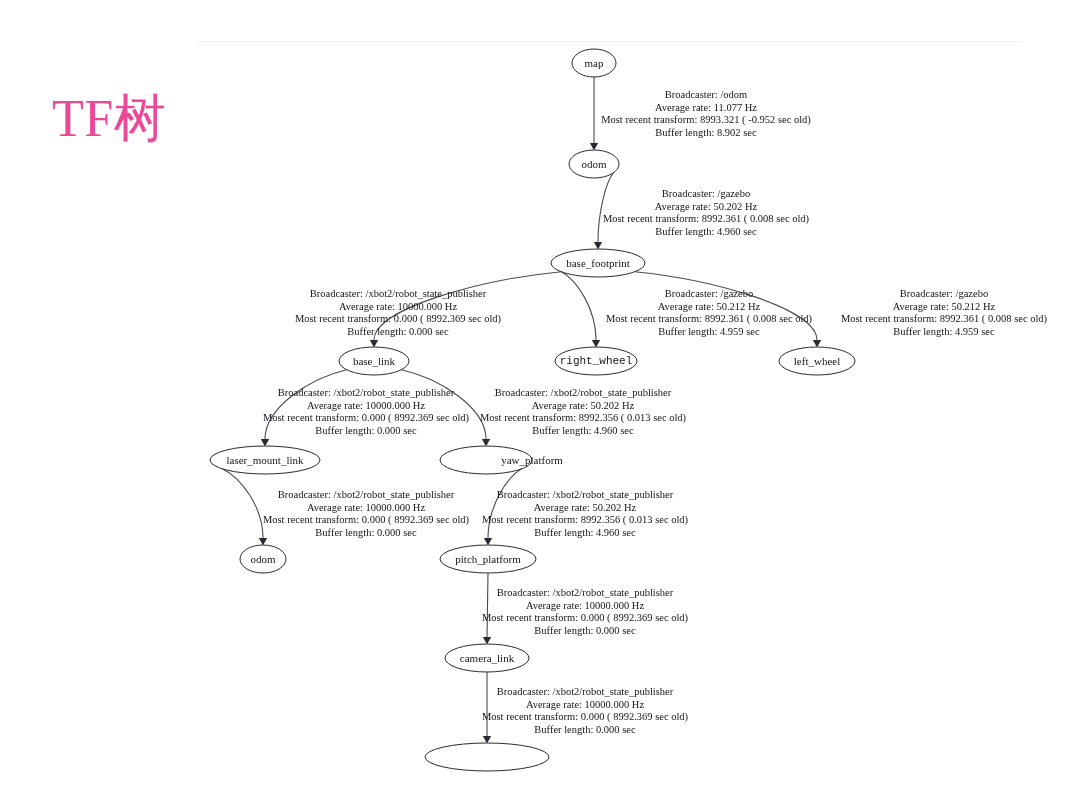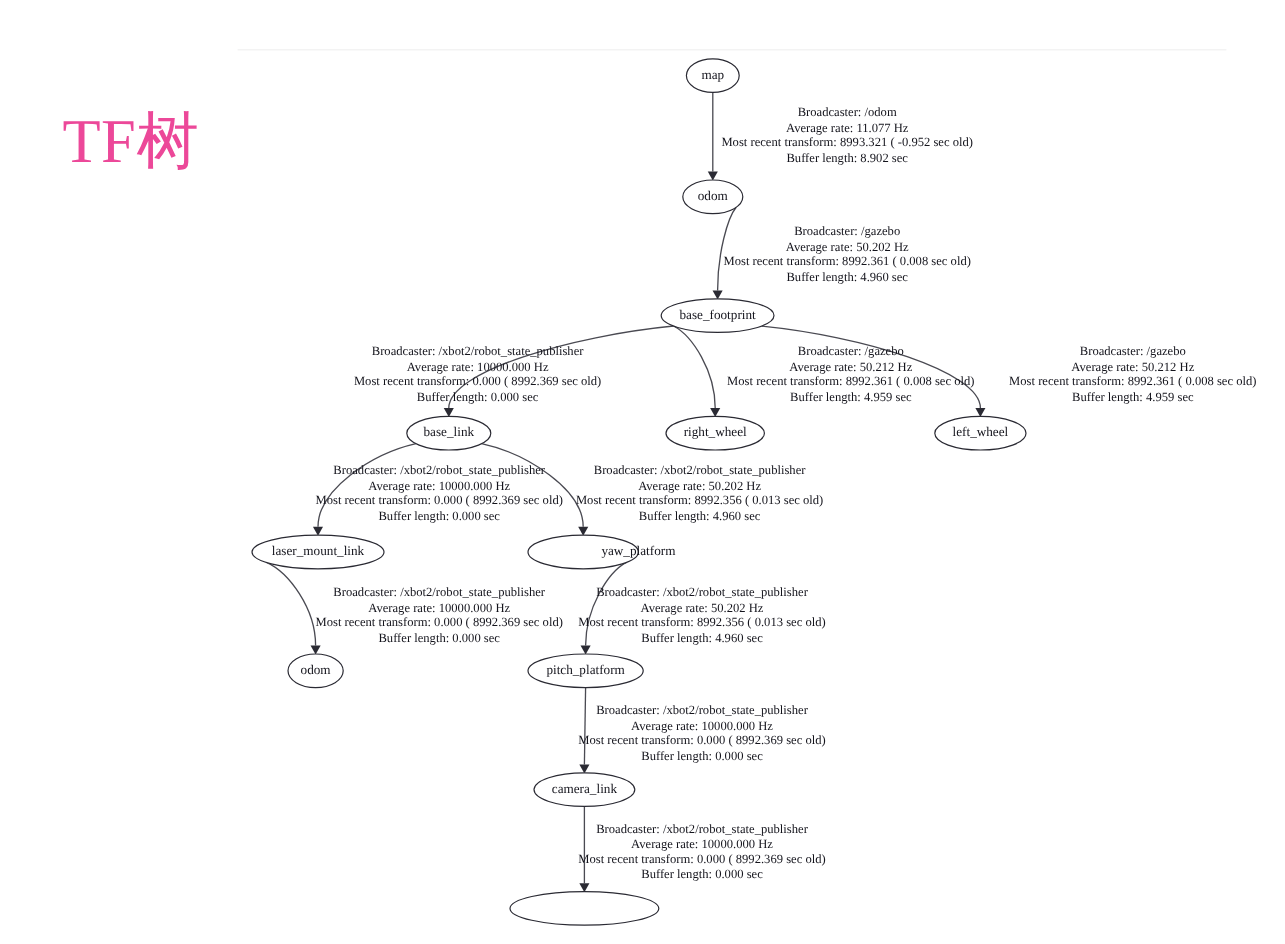--- a/index.html
+++ b/index.html
@@ -197,21 +197,21 @@
       <div class="edge-label" style="left: 585px; top: 686px;">
         <div>Broadcaster: /xbot2/robot_state_publisher</div>
         <div>Average rate: 10000.000 Hz</div>
         <div>Most recent transform: 0.000 ( 8992.369 sec old)</div>
         <div>Buffer length: 0.000 sec</div>
       </div>
       <div class="node-label" style="left: 594px; top: 63px;">map</div>
       <div class="node-label" style="left: 594px; top: 164px; font-family: Liberation Serif, serif;">odom</div>
       <div class="node-label" style="left: 598px; top: 263px; text-align: center;">base_footprint</div>
       <div class="node-label" style="left: 374px; top: 361px;">base_link</div>
-      <div class="node-label" style="left: 596px; top: 361px;">right_wheel</div>
+      <div class="node-label" style="left: 596px; top: 361px; font-family: Liberation Mono, monospace;">right_wheel</div>
       <div class="node-label" style="left: 817px; top: 361px;">left_wheel</div>
       <div class="node-label" style="left: 265px; top: 460px;">laser_mount_link</div>
       <div class="node-label" style="left: 486px; top: 460px; margin-left: 46px;">yaw_platform</div>
       <div class="node-label" style="left: 263px; top: 559px;">odom</div>
       <div class="node-label" style="left: 488px; top: 559px;">pitch_platform</div>
       <div class="node-label" style="left: 487px; top: 658px;">camera_link</div>
       <div class="node-label" style="left: 487px; top: 757px; margin-top: 44px;">camera_link_optical</div>
     </div>
 
 </div>

